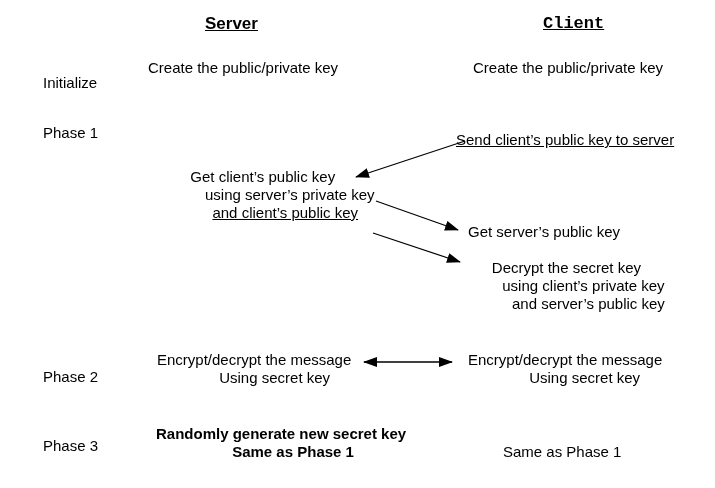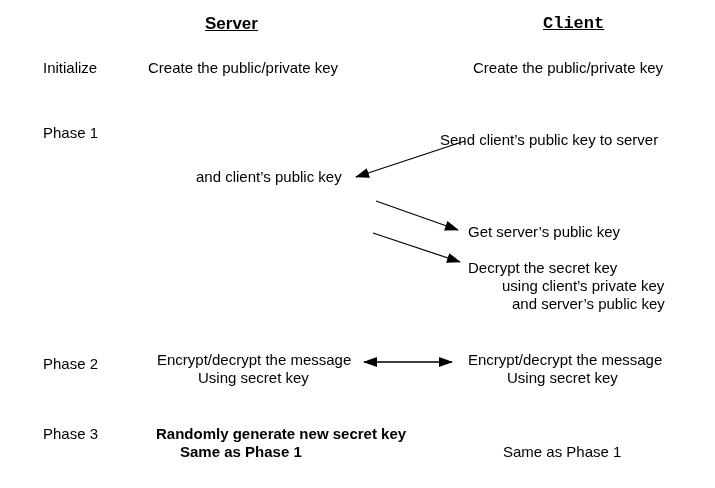--- a/index.html
+++ b/index.html
@@ -10,20 +10,21 @@
   .canvas {
     position: relative;
     width: 715px;
     height: 488px;
     background: #ffffff;
     overflow: hidden;
     font-family: "Liberation Sans", "DejaVu Sans", sans-serif;
     font-size: 15px;
     line-height: 18px;
     color: #000000;
+    text-align: center;
   }
   .abs {
     position: absolute;
     white-space: nowrap;
   }
   .hdr {
     font-weight: bold;
     font-size: 17px;
     text-decoration: underline;
   }
@@ -50,48 +51,50 @@
     </defs>
     <line x1="465" y1="141" x2="356" y2="177" stroke="#000000" stroke-width="1.2" marker-end="url(#ah-end)"></line>
     <line x1="376" y1="201" x2="458" y2="230" stroke="#000000" stroke-width="1.2" marker-end="url(#ah-end)"></line>
     <line x1="373" y1="233" x2="460" y2="262" stroke="#000000" stroke-width="1.2" marker-end="url(#ah-end)"></line>
     <line x1="364" y1="362" x2="452" y2="362" stroke="#000000" stroke-width="1.5" marker-start="url(#ah-start)" marker-end="url(#ah-end)"></line>
   </svg>
 
   <div class="abs hdr" style="left:205px; top:15px;">Server</div>
   <div class="abs hdr" style="left:543px; top:15px;font-family:Liberation Mono, monospace;">Client</div>
 
-  <div class="abs" style="left:43px; top:59px;">Initialize</div>
+  <div class="abs" style="left:43px; top:74px;">Initialize</div>
   <div class="abs" style="left:43px; top:124px;">Phase 1</div>
-  <div class="abs" style="left:43px; top:355px;">Phase 2</div>
-  <div class="abs" style="left:43px; top:425px;">Phase 3</div>
+  <div class="abs" style="left:43px; top:368px;">Phase 2</div>
+  <div class="abs" style="left:43px; top:437px;">Phase 3</div>
 
   <div class="abs" style="left:148px; top:59px;">
     <div class="line">Create the public/private key</div>
   </div>
 
   <div class="abs" style="left:151px; top:168px;">
-    <div class="line" style="margin-left:45px;">and client’s public key</div>
+    <div class="line">Get client’s public key</div>
+    <div class="line" style="margin-left:54px;">using server’s private key</div>
+    <div class="line" style="margin-left:45px;text-decoration:underline;">and client’s public key</div>
   </div>
 
   <div class="abs" style="left:157px; top:351px;">
     <div class="line">Encrypt/decrypt the message</div>
     <div class="line" style="margin-left:41px;">Using secret key</div>
   </div>
 
   <div class="abs" style="left:156px; top:425px;font-weight:bold;">
     <div class="line">Randomly generate new secret key</div>
     <div class="line" style="margin-left:24px;">Same as Phase 1</div>
   </div>
 
   <div class="abs" style="left:473px; top:59px;">
     <div class="line">Create the public/private key</div>
   </div>
 
-  <div class="abs" style="left:440px; top:131px;">Send client’s public key to server</div>
+  <div class="abs" style="left:456px; top:131px;text-decoration:underline;">Send client’s public key to server</div>
   <div class="abs" style="left:468px; top:259px;">
     <div class="line">Decrypt the secret key</div>
     <div class="line" style="margin-left:34px;">using client’s private key</div>
     <div class="line" style="margin-left:44px;">and server’s public key</div>
   </div>
   <div class="abs" style="left:468px; top:223px;">Get server’s public key</div>
 
   <div class="abs" style="left:468px; top:351px;">
     <div class="line">Encrypt/decrypt the message</div>
     <div class="line" style="margin-left:39px;">Using secret key</div>

